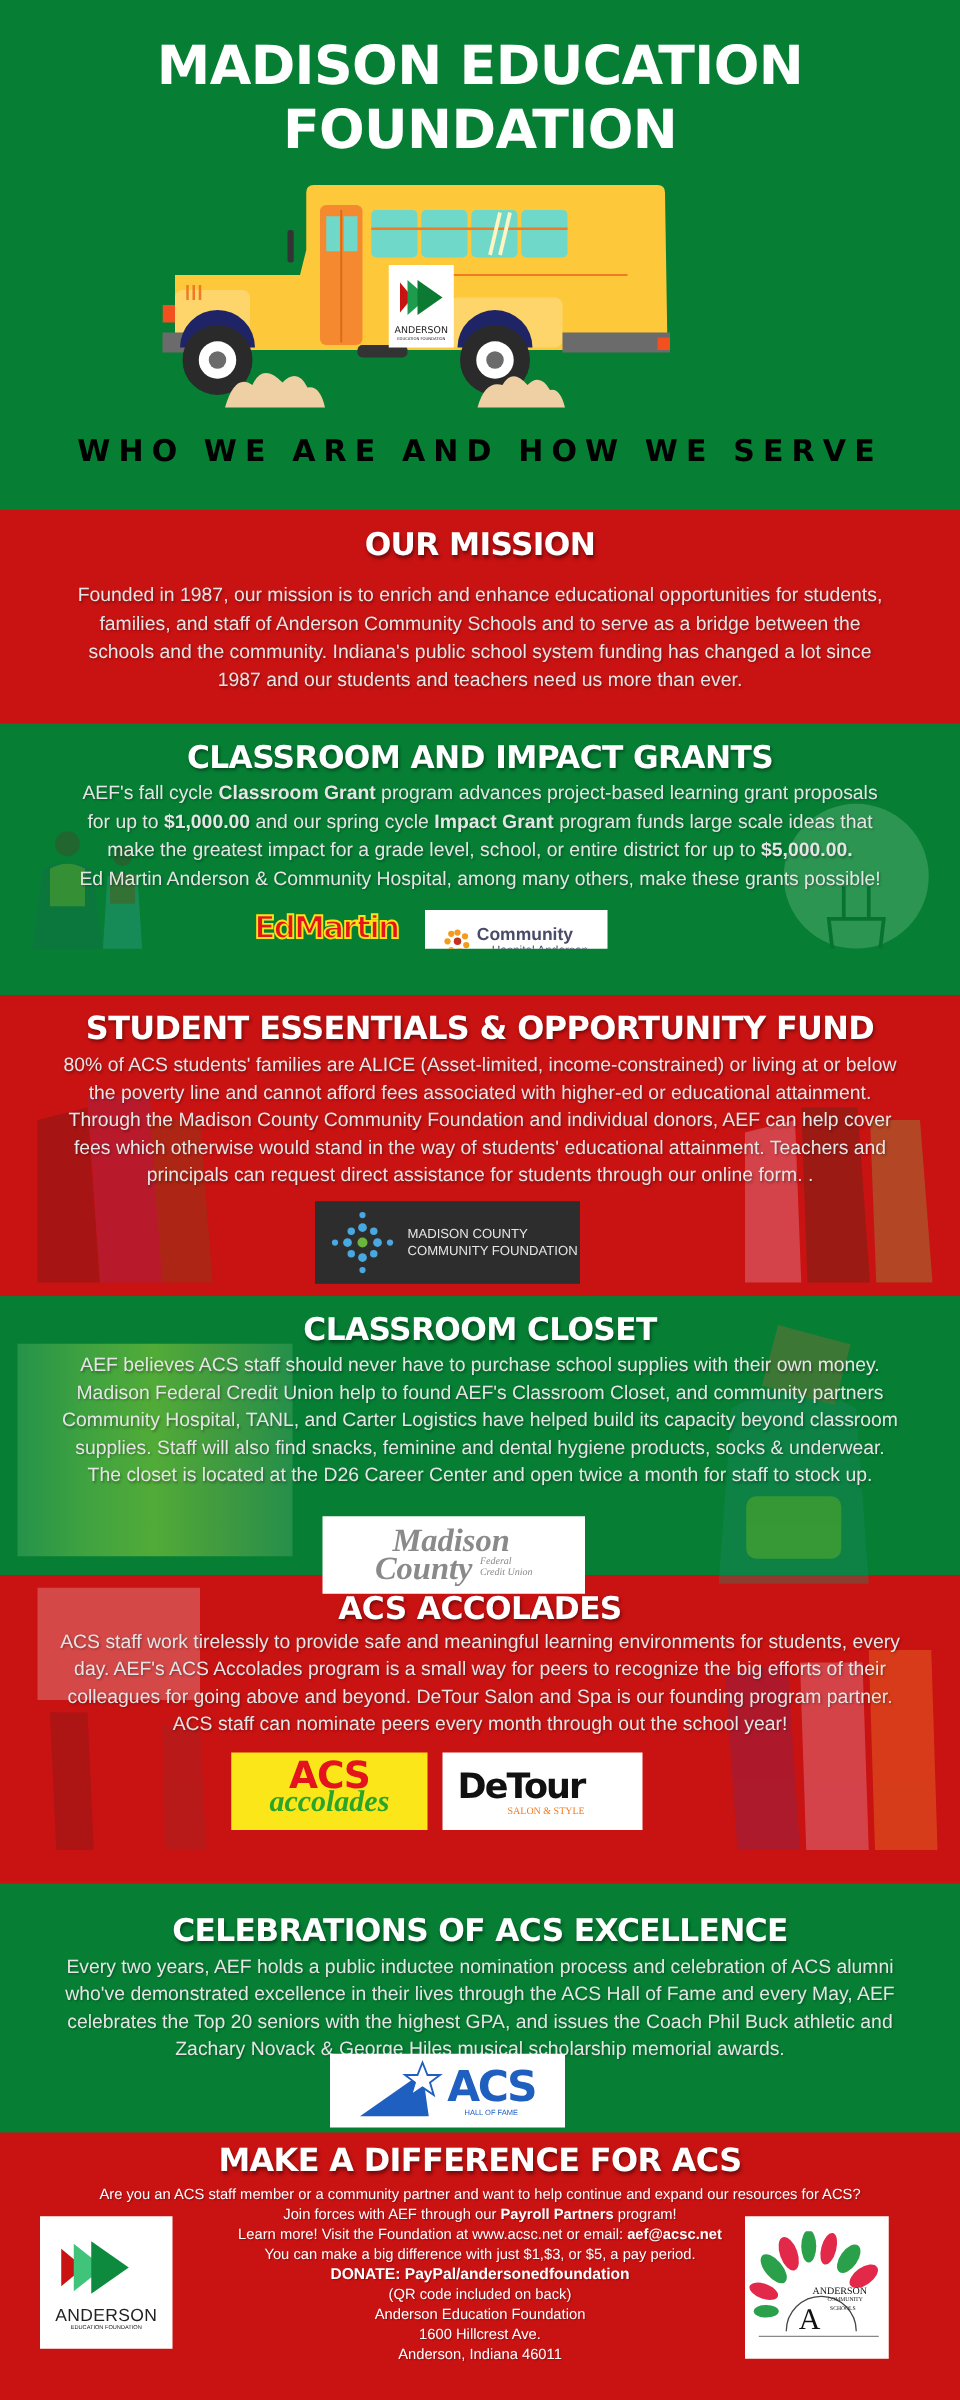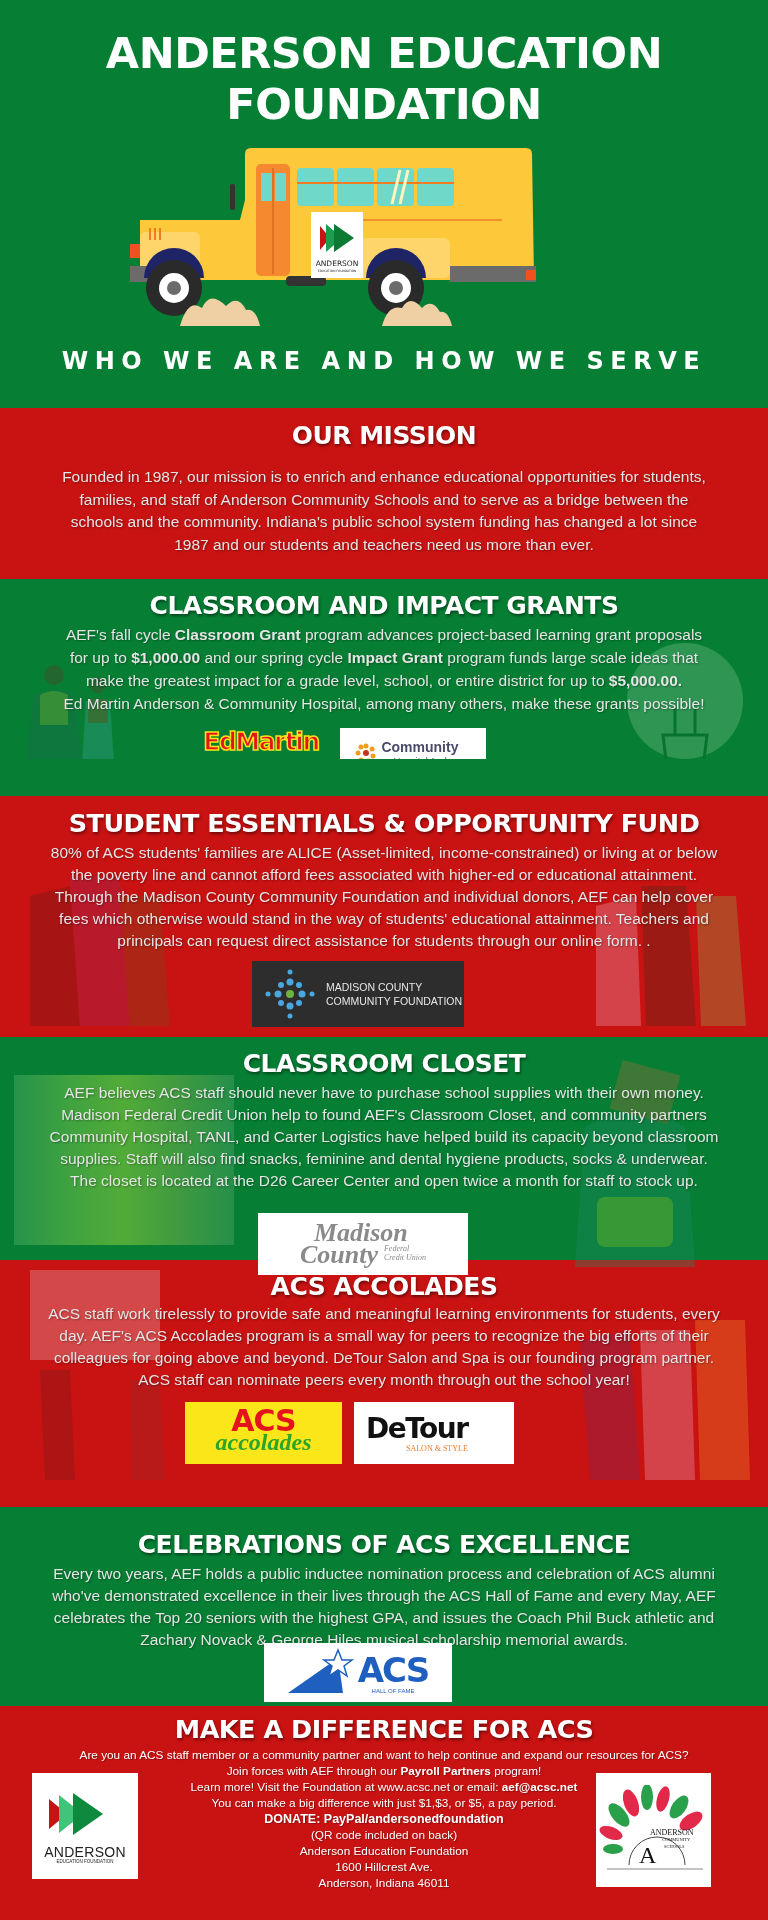--- a/index.html
+++ b/index.html
@@ -23,21 +23,21 @@
   .deco { position: absolute; z-index: 1; opacity: 0.35; }
 
   
   #hero { top: 0; height: 408px; }
   #hero .title {
     position: absolute; top: 28px; left: 0; width: 768px; font-family: "DejaVu Sans", sans-serif;
     font-weight: bold; font-size: 43px; line-height: 51px; color: #fff; letter-spacing: -0.5px;
   }
   #hero .subtitle {
     position: absolute; top: 347px; left: 0; width: 768px; font-family: "DejaVu Sans", sans-serif;
-    font-weight: bold; font-size: 24px; letter-spacing: 6.5px; color: #ffffff;
+    font-weight: bold; font-size: 24px; letter-spacing: 6.5px; color: #000000;
   }
   .bus { position: absolute; left: 130px; top: 148px; width: 430px; height: 180px; }
 
   
   #mission { top: 408px; height: 171px; }
   #mission .heading { font-size: 25px; margin-top: 13px; }
   #mission .body-text { margin-top: 16px; }
 
   
   #grants { top: 579px; height: 180px; }
@@ -69,21 +69,21 @@
 
   .logo-box { background: #fff; display: flex; align-items: center; justify-content: center; }
 </style>
 </head>
 <body>
 
 <div class="page">
 
   <section id="hero" class="section green">
     <h1 class="title">
-      <span>ANDERSON EDUCATION</span><br>
+      <span>MADISON EDUCATION</span><br>
       <span>FOUNDATION</span>
     </h1>
     <svg class="bus" viewBox="0 0 430 180">
 
       <path d="M10 72 L110 72 L115 52 L115 6 Q115 0 121 0 L396 0 Q402 0 402 6 L404 132 L10 132 Z" fill="#fdc93a"></path>
       <rect x="10" y="84" width="60" height="40" rx="6" fill="#fdd56a"></rect>
       <rect x="230" y="90" width="90" height="40" rx="6" fill="#fdd56a"></rect>
 
       <rect x="126" y="16" width="34" height="112" rx="5" fill="#f5892f"></rect>
       <rect x="131" y="25" width="11" height="28" fill="#6fd8c9"></rect>

